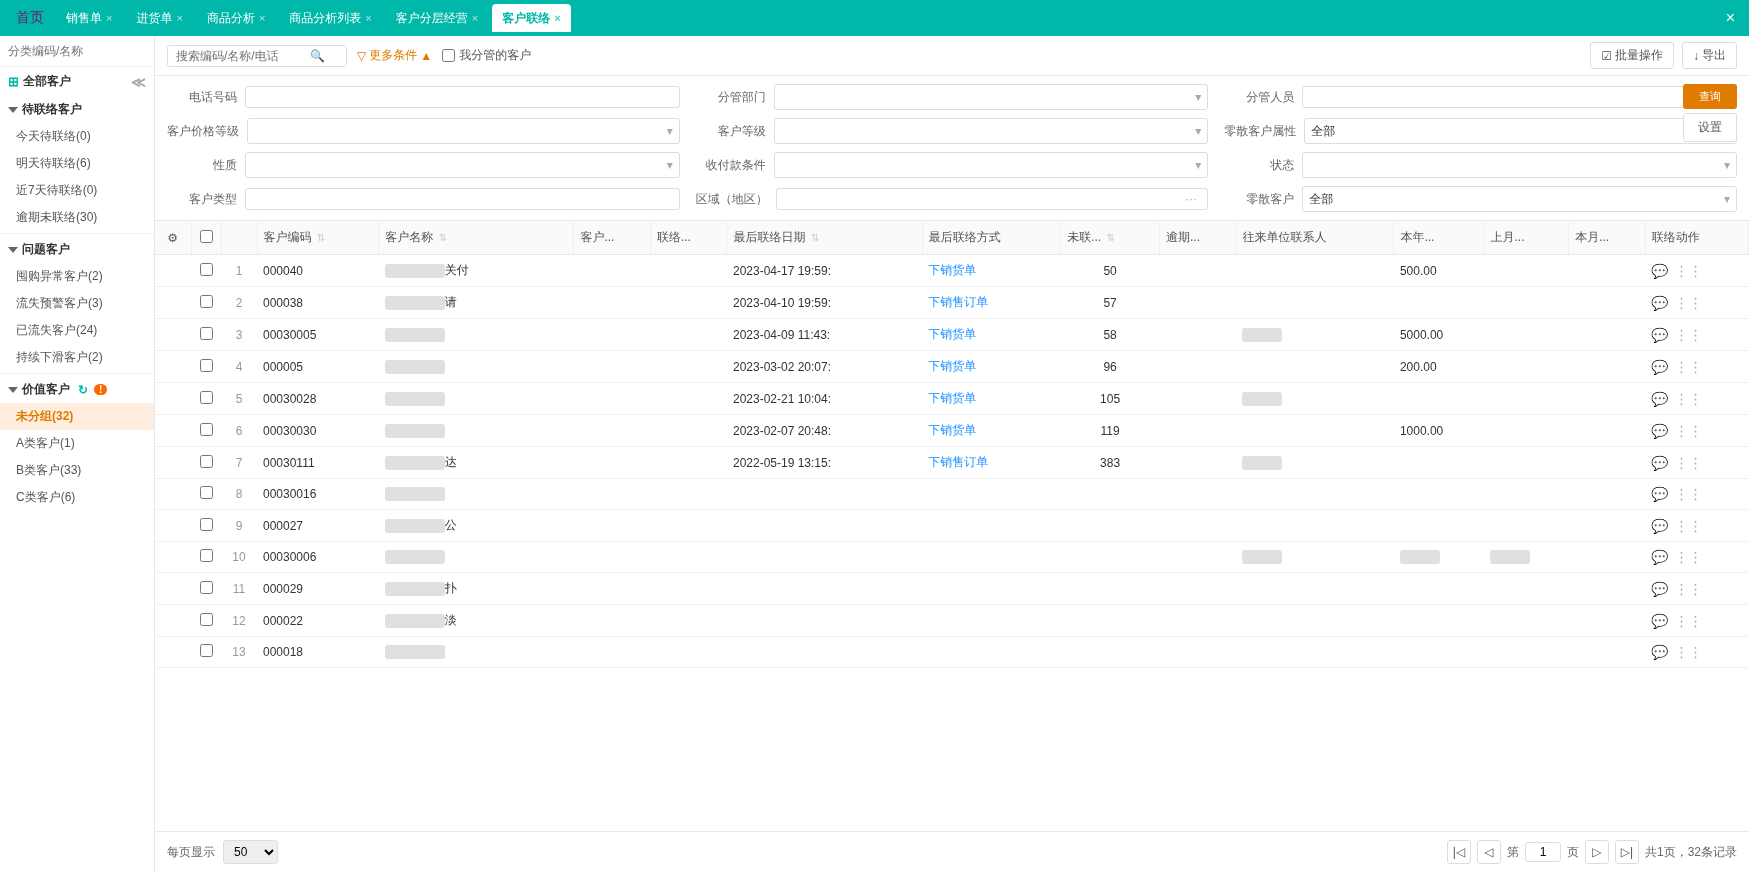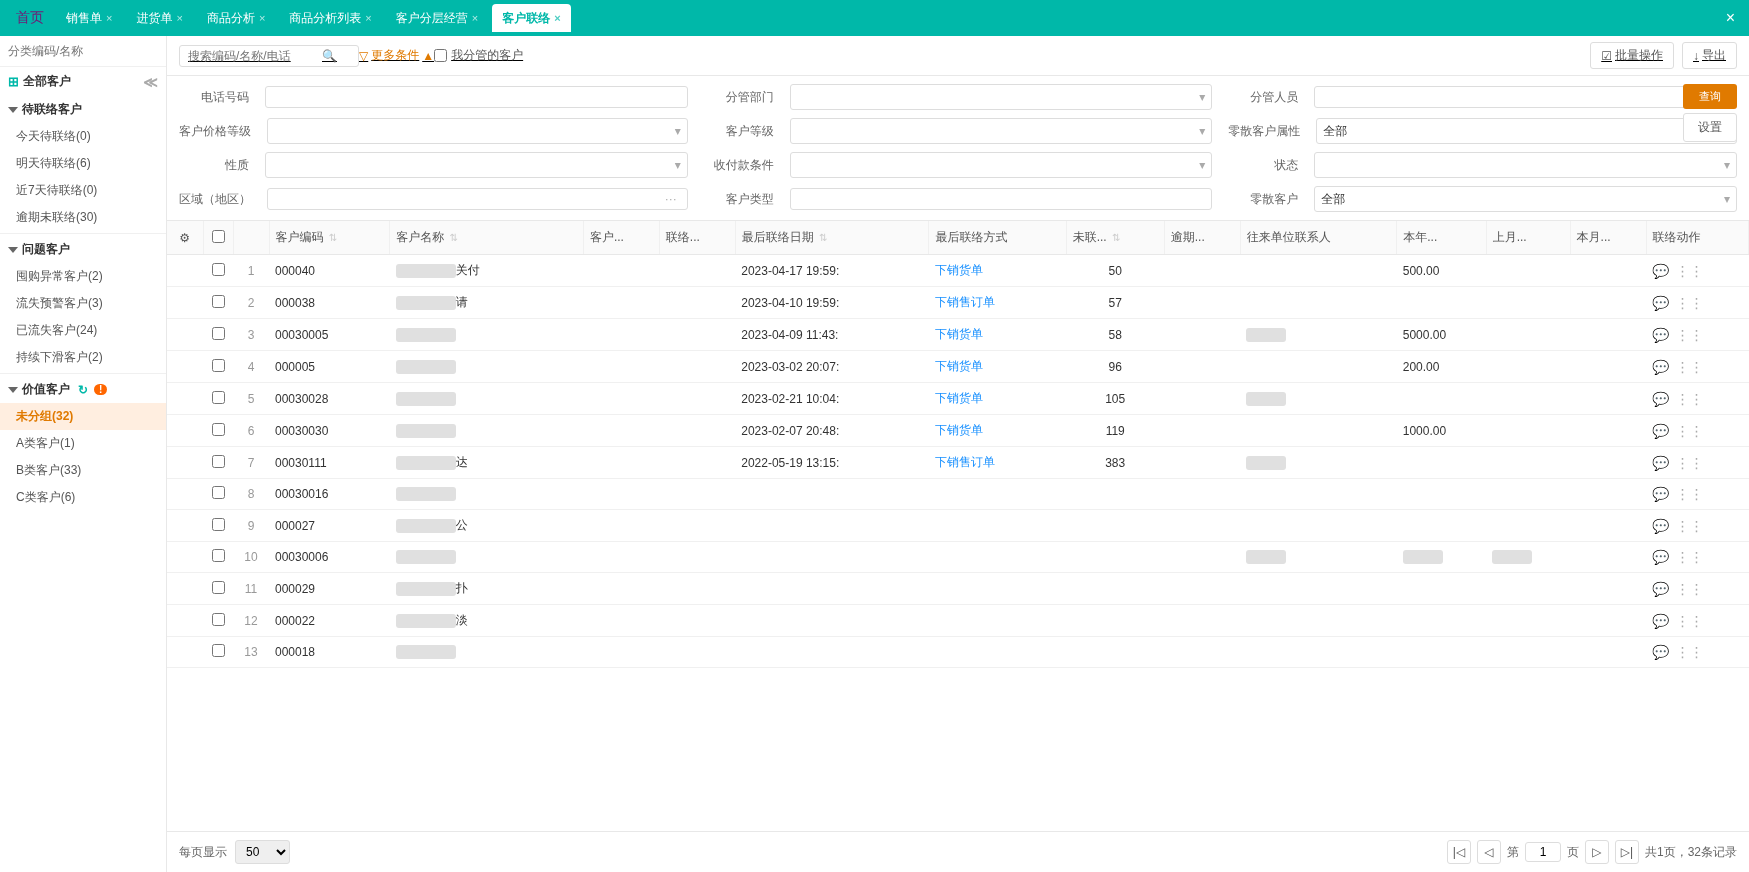--- a/index.html
+++ b/index.html
@@ -51,21 +51,21 @@
     }
 
     
     .main-layout {
       display: flex;
       height: calc(100vh - 36px);
     }
 
     
     .sidebar {
-      width: 167px;
+      width: 155px;
       background: #fff;
       border-right: 1px solid #e8e8e8;
       display: flex;
       flex-direction: column;
       overflow-y: auto;
       flex-shrink: 0;
     }
     .sidebar-search {
       display: flex;
       align-items: center;
@@ -124,21 +124,21 @@
       overflow: hidden;
     }
 
     
     .filter-bar {
       background: #fff;
       padding: 6px 12px;
       border-bottom: 1px solid #e8e8e8;
       display: flex;
       align-items: center;
-      text-decoration: underline;
+      gap: 10px;
     }
     .filter-search-box {
       display: flex;
       align-items: center;
       border: 1px solid #ddd;
       border-radius: 3px;
       padding: 3px 8px;
       gap: 4px;
       width: 180px;
     }
@@ -198,21 +198,21 @@
       padding: 8px 12px;
       border-bottom: 1px solid #e8e8e8;
       display: grid;
       grid-template-columns: 1fr 1fr 1fr;
       gap: 8px 16px;
       position: relative;
     }
     .filter-row {
       display: flex;
       align-items: center;
-      gap: 16px;
+      gap: 8px;
     }
     .filter-label {
       color: #666;
       white-space: nowrap;
       min-width: 70px;
       text-align: right;
     }
     .filter-input {
       flex: 1;
       border: 1px solid #ddd;
@@ -569,28 +569,28 @@
       </div>
       <div class="filter-row">
         <span class="filter-label">状态</span>
         <div class="filter-select">
           <span></span>
           <span class="chev">▾</span>
         </div>
       </div>
 
       <div class="filter-row">
+        <span class="filter-label">客户类型</span>
+        <input class="filter-input" type="text" style="">
+      </div>
+      <div class="filter-row">
         <span class="filter-label">区域（地区）</span>
         <div class="filter-input" style="display:flex; align-items:center; justify-content:flex-end;">
           <span class="filter-dots">···</span>
         </div>
-      </div>
-      <div class="filter-row">
-        <span class="filter-label">客户类型</span>
-        <input class="filter-input" type="text" style="">
       </div>
       <div class="filter-row">
         <span class="filter-label">零散客户</span>
         <div class="filter-select" style="gap:6px;">
           <span>全部</span>
           <span class="chev">▾</span>
         </div>
       </div>
 
       <div class="action-buttons">

